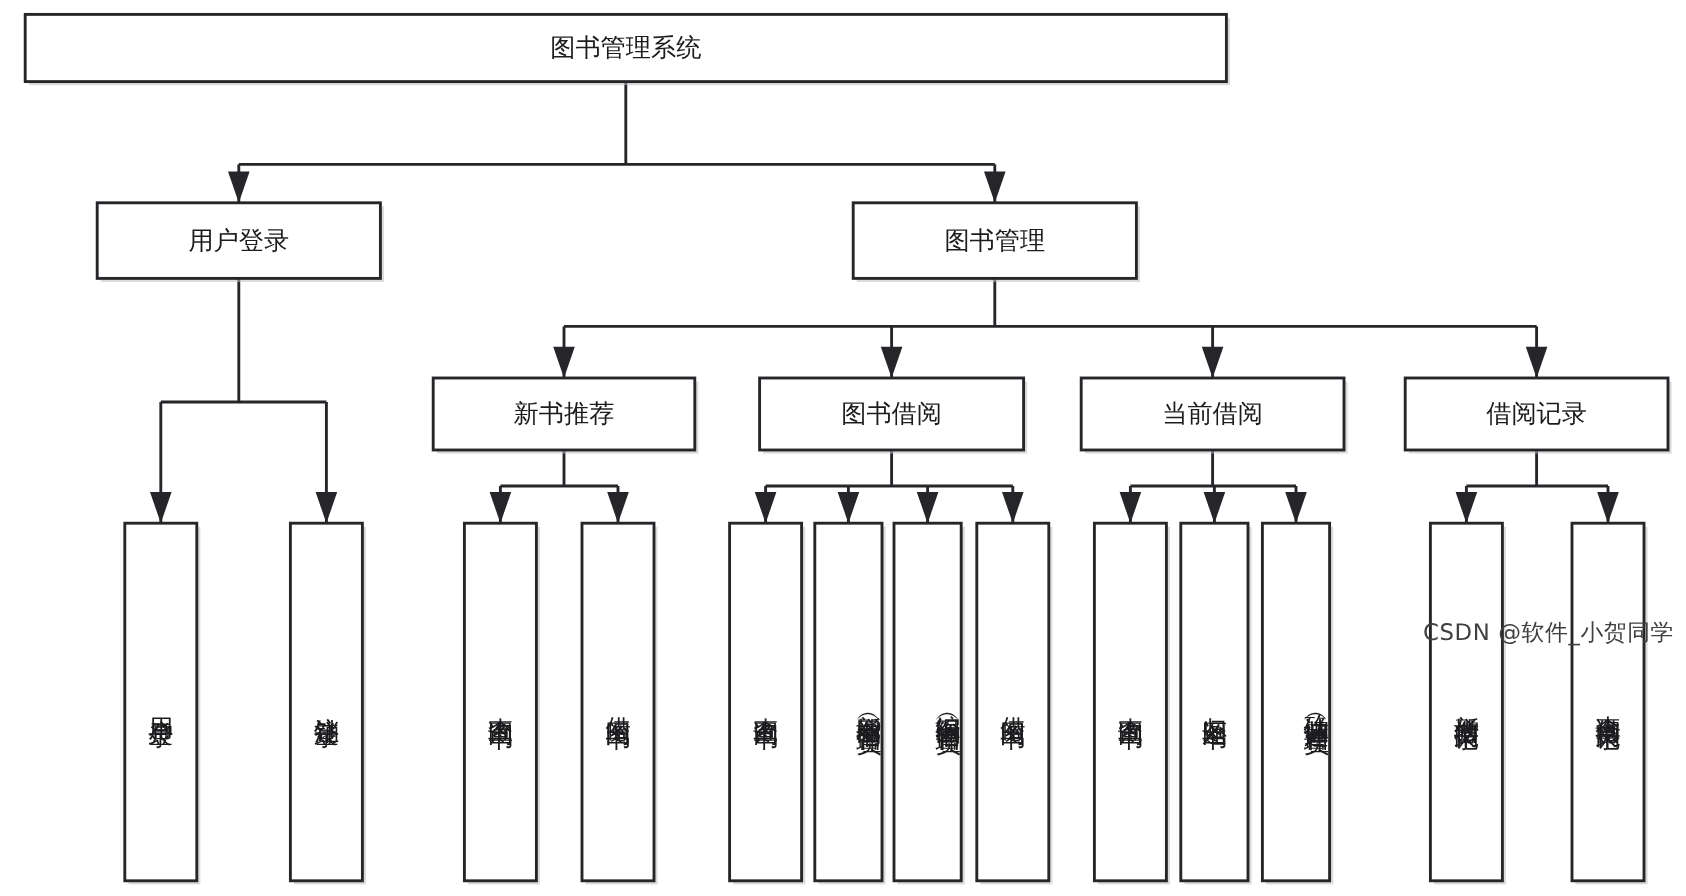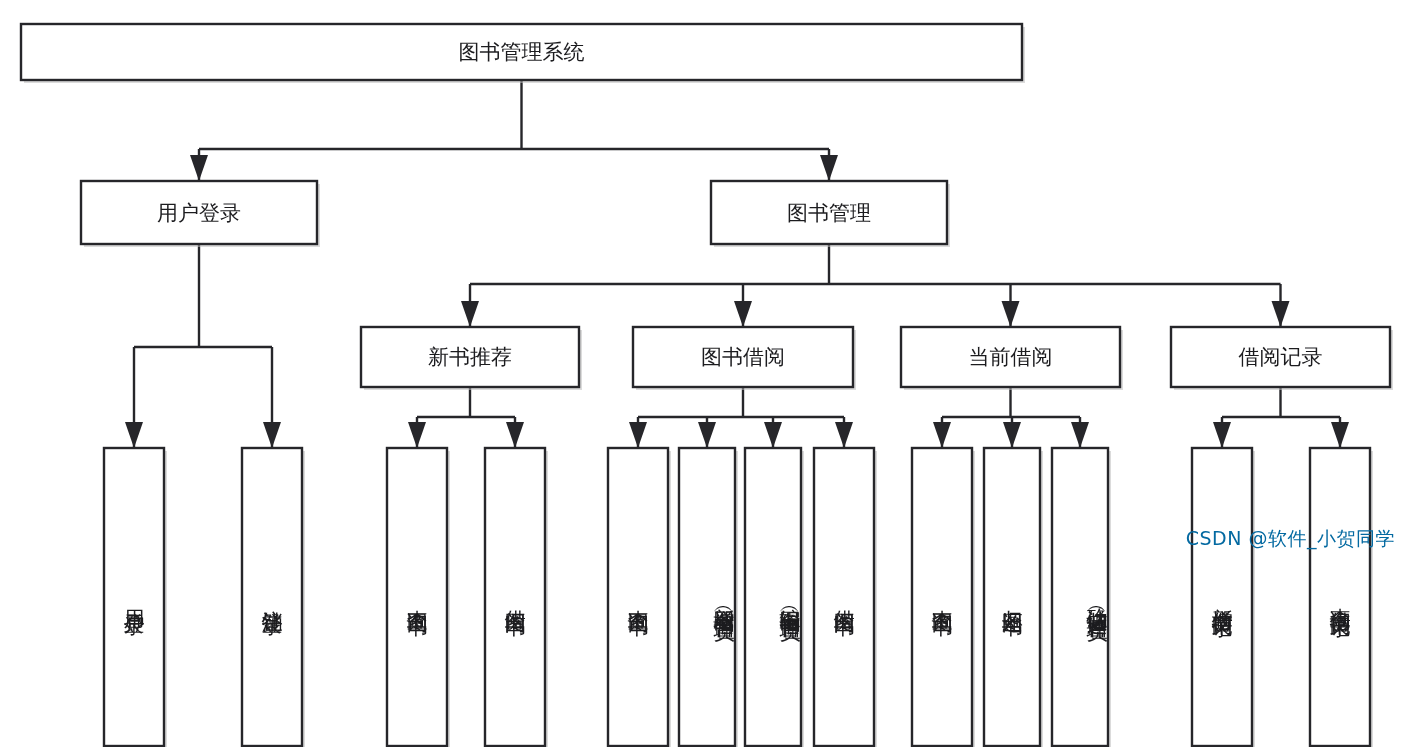--- a/index.html
+++ b/index.html
@@ -11,21 +11,20 @@
     width: 1405px;
     height: 747px;
     font-family: "DejaVu Sans", "Liberation Sans", sans-serif;
     overflow: hidden;
   }
   #diagram-root {
     position: relative;
     width: 1405px;
     height: 544px;
     background: #ffffff;
-    margin-top: 12px;
   }
   svg#flow {
     position: absolute;
     left: 0;
     top: 0;
     width: 1405px;
     height: 747px;
   }
   .node-box {
     fill: #ffffff;
@@ -65,21 +64,21 @@
     pointer-events: none;
     display: flex;
     justify-content: center;
   }
   .watermark {
     position: absolute;
     right: 10px;
     bottom: 4px;
     font-family: "DejaVu Sans", "Liberation Sans", sans-serif;
     font-size: 19px;
-    color: #0369a1;
+    color: #404040;
     letter-spacing: 0.5px;
     white-space: nowrap;
   }
 </style>
 </head>
 <body>
 
 <div id="diagram-root">
 
   <svg id="flow" viewBox="0 0 1405 747">

